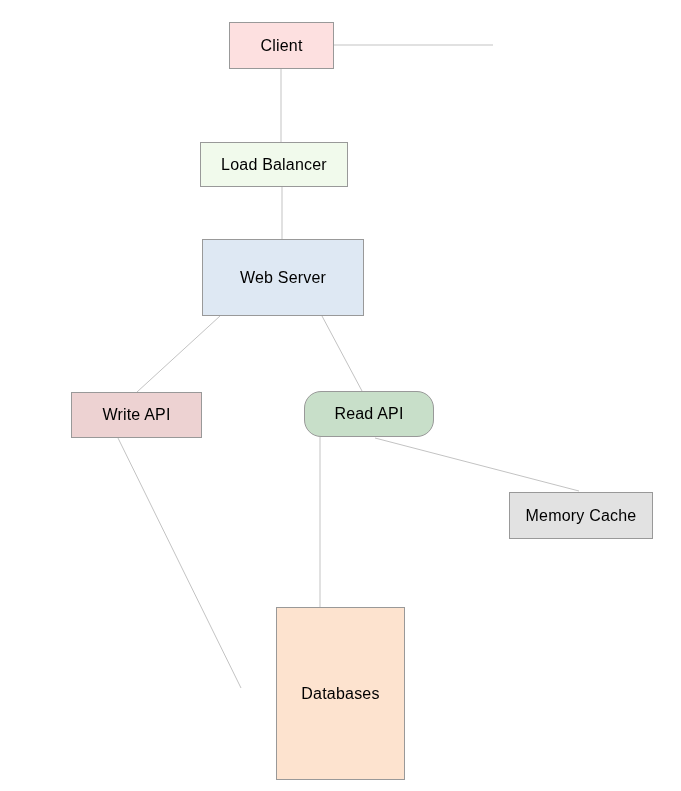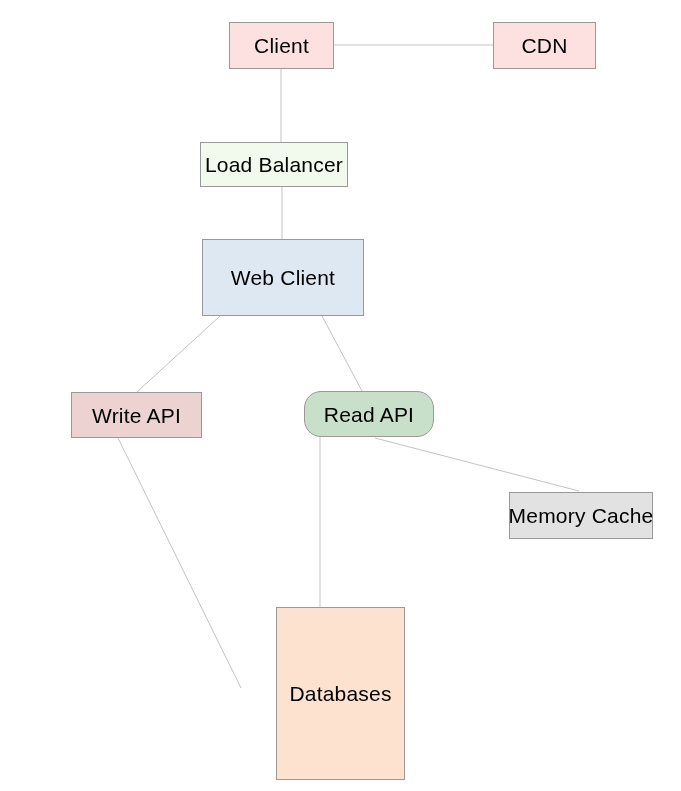--- a/index.html
+++ b/index.html
@@ -29,21 +29,21 @@
     stroke-width: 1;
   }
   .node {
     position: absolute;
     z-index: 2;
     box-sizing: border-box;
     border: 1px solid #999999;
     display: flex;
     align-items: center;
     justify-content: center;
-    font-size: 21px;
+    font-size: 16px;
     line-height: 1;
     letter-spacing: 0.2px;
   }
   .node span { white-space: nowrap; }
 
   
   .n-client { left: 229px; top: 22px;  width: 105px; height: 47px; }
   .n-cdn    { left: 493px; top: 22px;  width: 103px; height: 47px; }
   .n-lb     { left: 200px; top: 142px; width: 148px; height: 45px; }
   .n-ws     { left: 202px; top: 239px; width: 162px; height: 77px; }
@@ -65,30 +65,27 @@
     <line x1="322" y1="316" x2="362" y2="391" stroke="#c3c3c3"></line>
     <line x1="118" y1="438" x2="241" y2="688" stroke="#c3c3c3"></line>
     <line x1="320" y1="437" x2="320" y2="607" stroke="#c3c3c3"></line>
     <line x1="375" y1="438" x2="579" y2="491" stroke="#c3c3c3"></line>
   </svg>
 
   <div class="node n-client" style="background-color: rgb(253, 224, 224); border-color: rgb(153, 153, 153);">
     <span>Client</span>
   </div>
 
-  <div class="node n-cdn" style="background-color: rgb(253, 224, 224); border-color: rgb(153, 153, 153);">
-    <span>CDN</span>
-  </div>
 
   <div class="node n-lb" style="background-color: rgb(241, 250, 236); border-color: rgb(153, 153, 153);">
     <span>Load Balancer</span>
   </div>
 
   <div class="node n-ws" style="background-color: rgb(222, 232, 243); border-color: rgb(153, 153, 153);">
-    <span>Web Client</span>
+    <span>Web Server</span>
   </div>
 
   <div class="node n-wapi" style="background-color: rgb(237, 210, 210); border-color: rgb(153, 153, 153);">
     <span>Write API</span>
   </div>
 
   <div class="node n-rapi" style="background-color: rgb(200, 223, 201); border-color: rgb(153, 153, 153);">
     <span>Read API</span>
   </div>
 

